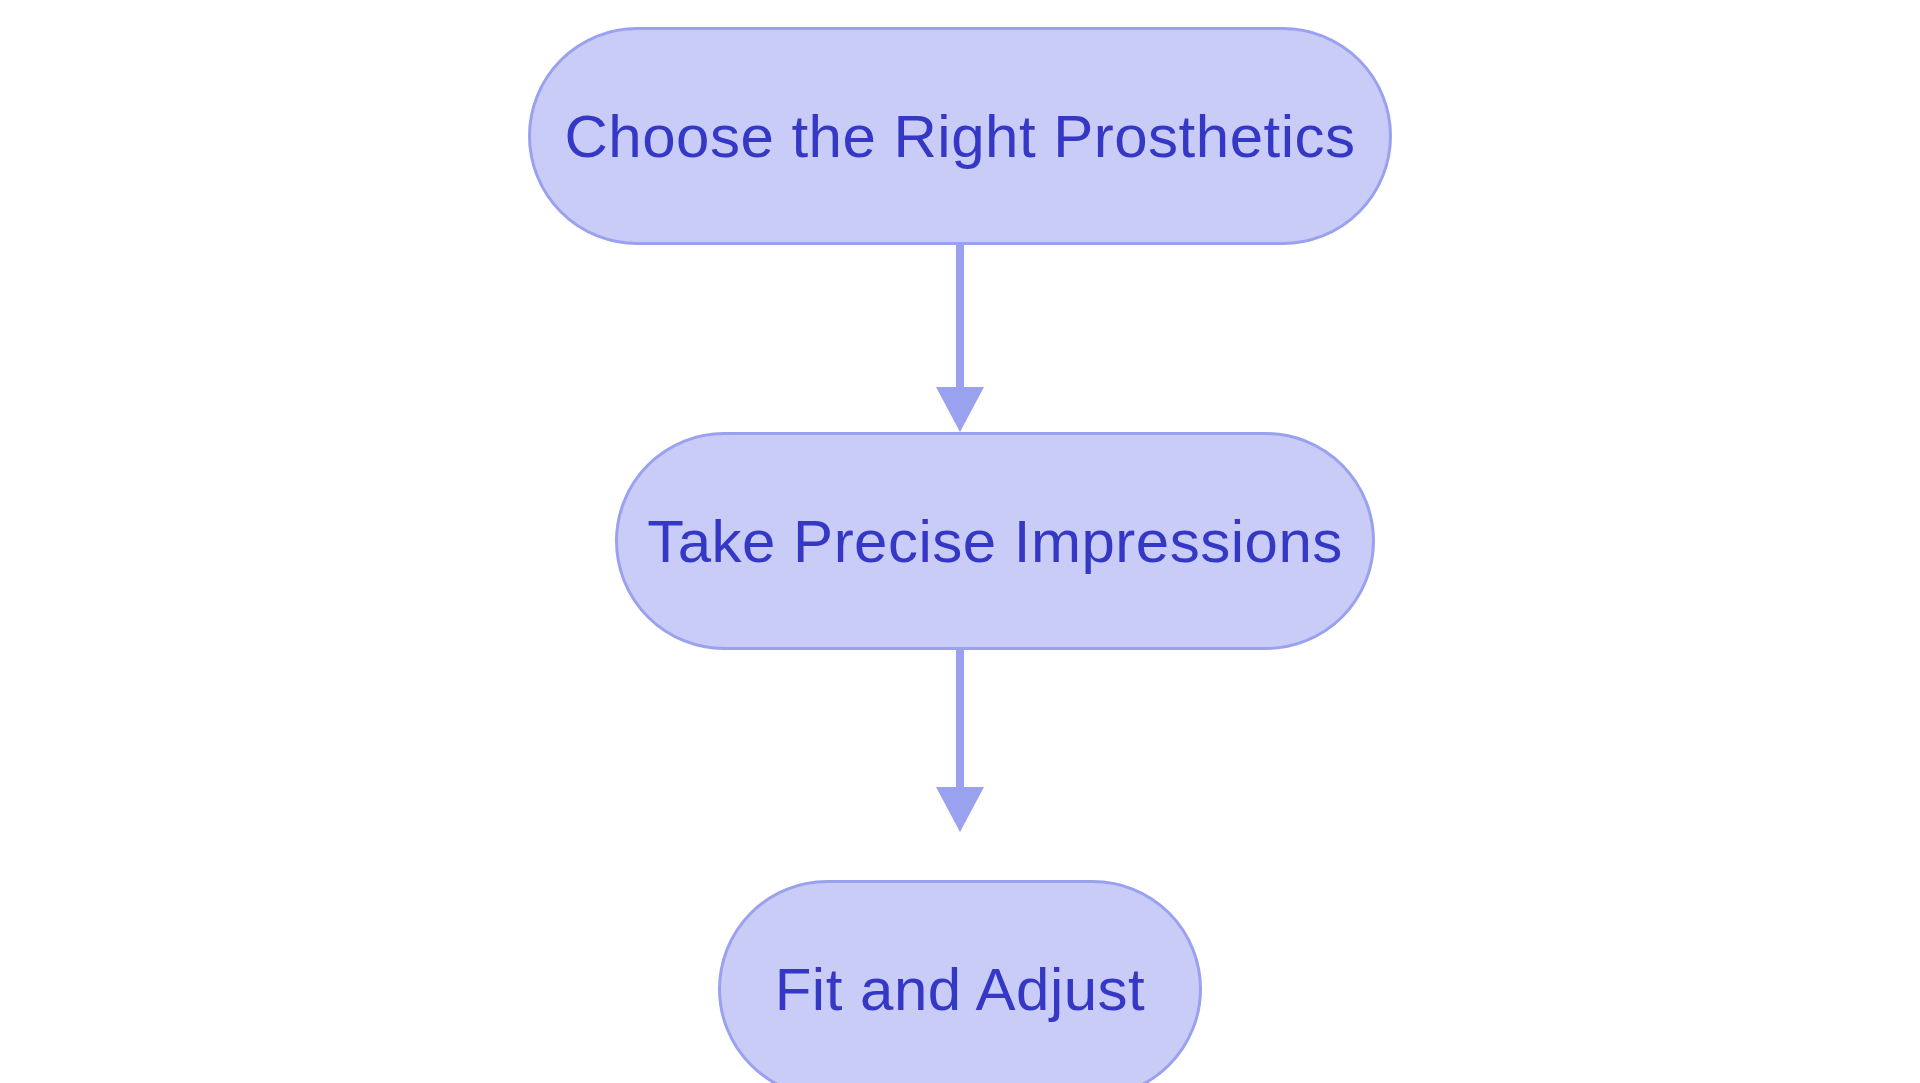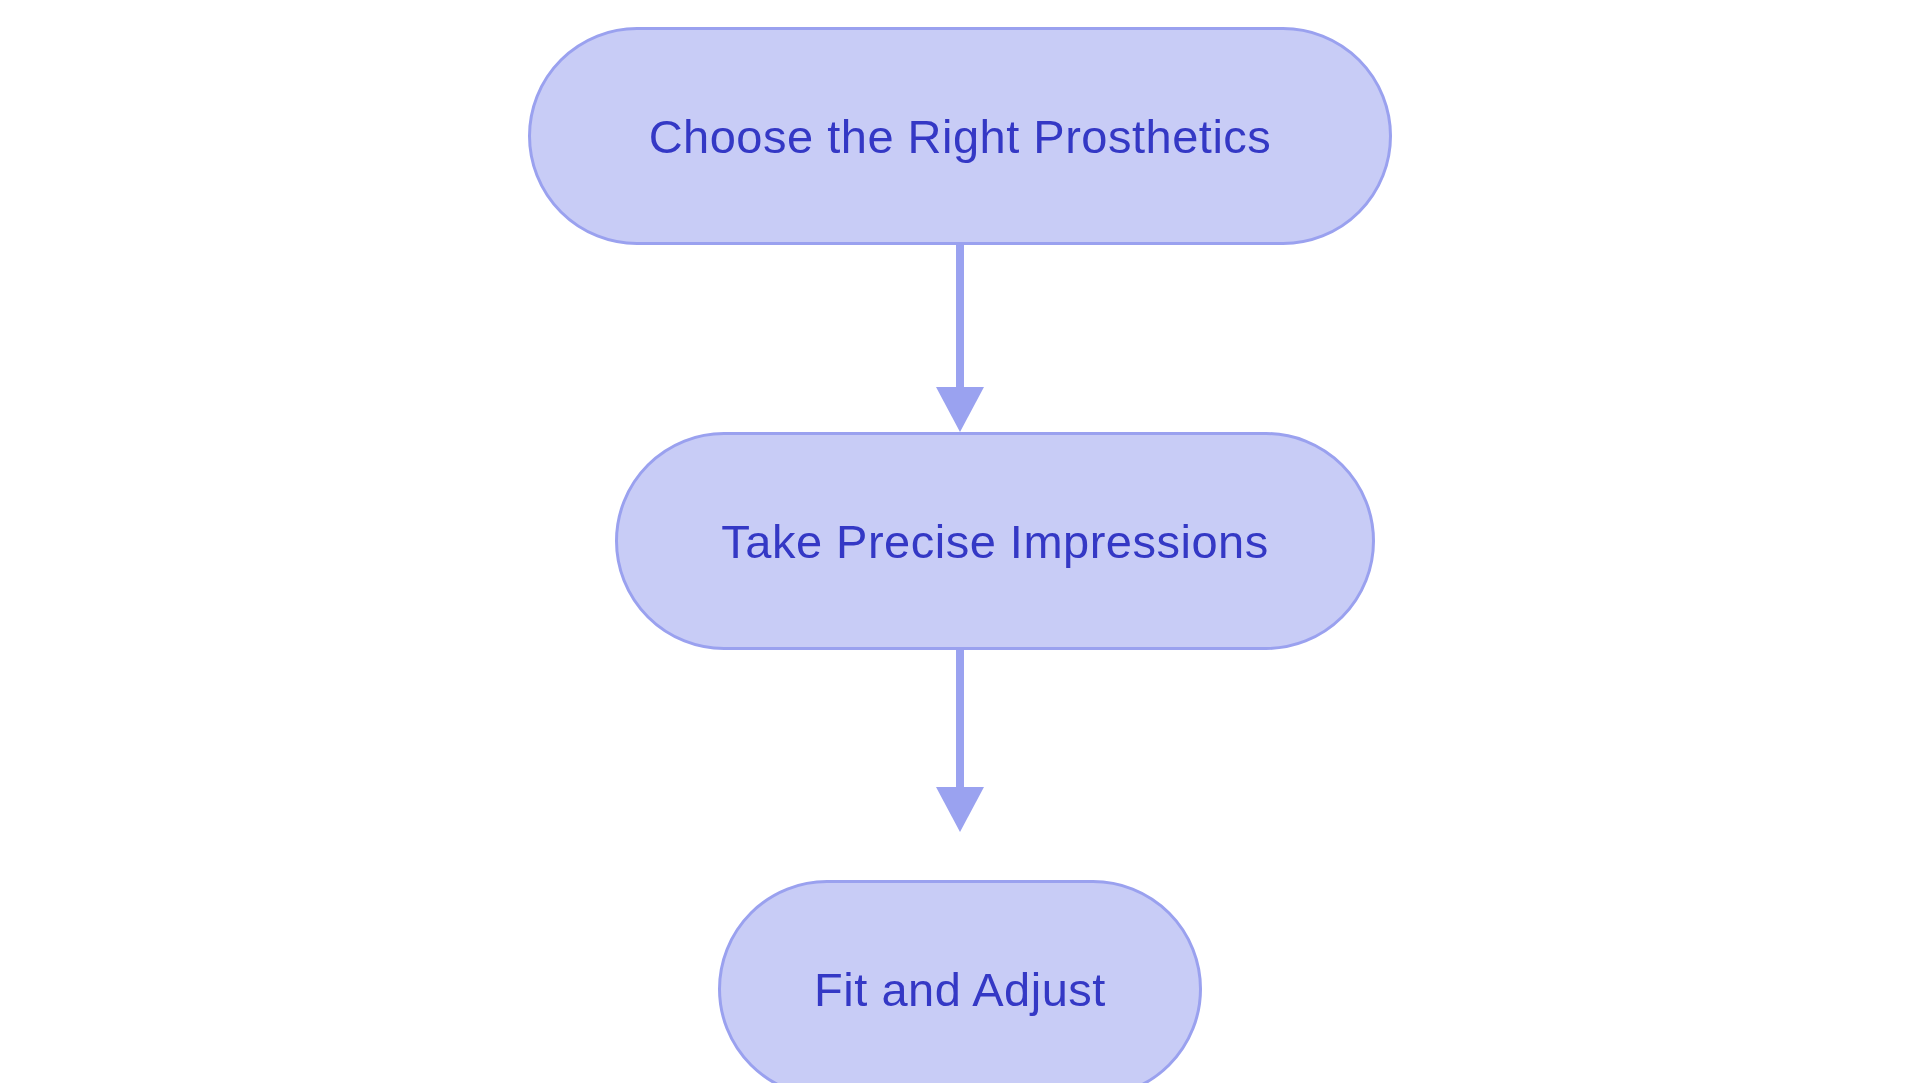--- a/index.html
+++ b/index.html
@@ -21,21 +21,21 @@
     height: 218px;
     background: var(--node-fill, #c8ccf6);
     border: 3px solid var(--node-border, #9aa1ef);
     border-radius: 109px;
     display: flex;
     align-items: center;
     justify-content: center;
   }
   .node-label {
     color: var(--node-text, #3438c5);
-    font-size: 47px;
+    font-size: 60px;
     letter-spacing: 0.5px;
     white-space: nowrap;
     text-align: center;
   }
   .node-1 { left: 528px;  top: 27px;  width: 864px; }
   .node-2 { left: 615px;  top: 432px; width: 760px; }
   .node-3 { left: 718px;  top: 832px; width: 484px; margin-top: 48px; }
 
   .arrow {
     position: absolute;

